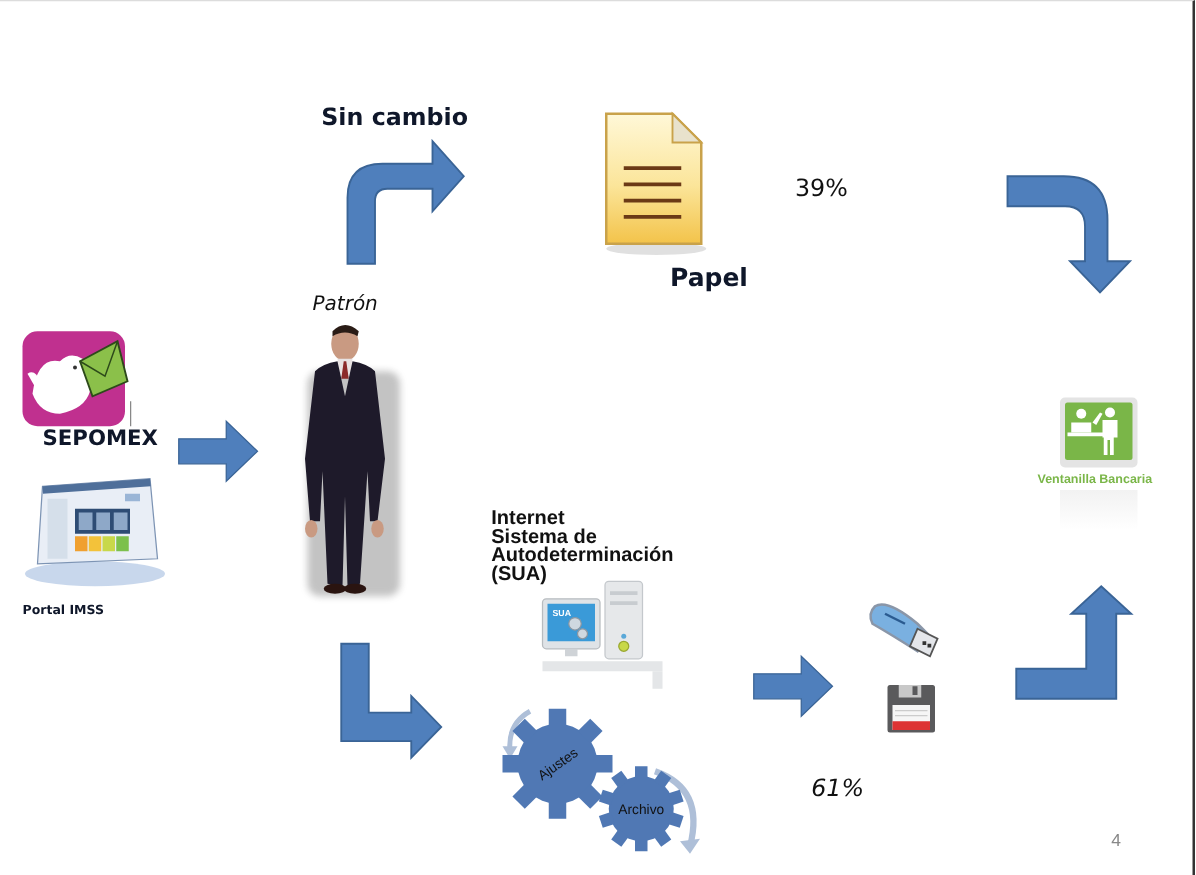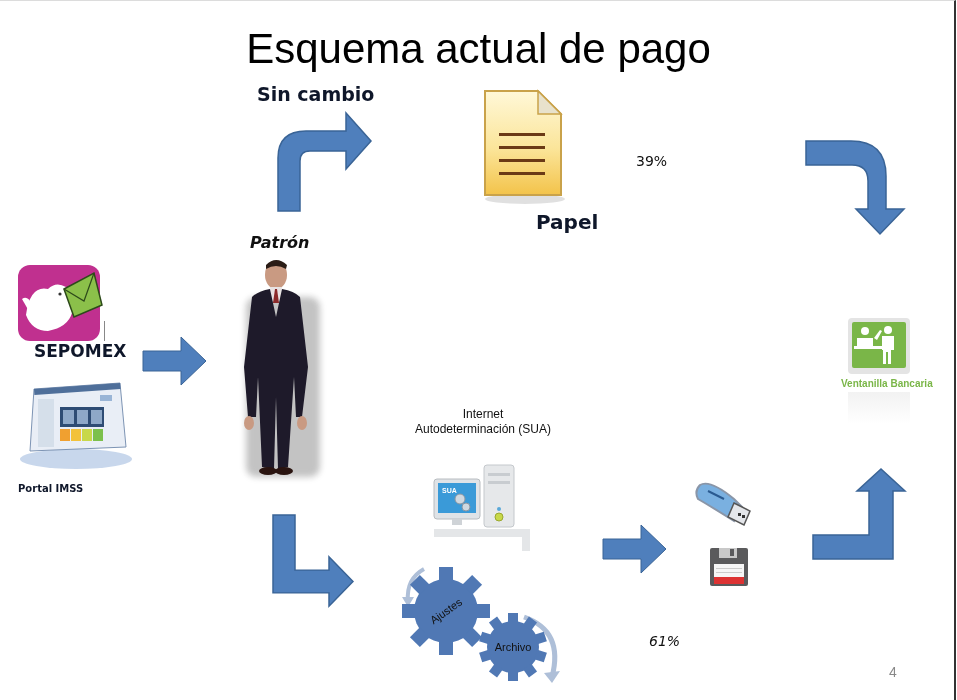--- a/index.html
+++ b/index.html
@@ -1,31 +1,30 @@
 <!DOCTYPE html>
 <html><head>
 <meta charset="utf-8">
 <style>
   html, body { margin:0; padding:0; }
   body { width:957px; height:700px; position:relative; background:#ffffff; overflow:hidden; font-family:"Liberation Sans", sans-serif; }
   .slide { position:absolute; left:0; top:0; width:954px; height:700px; background:#fff; border-top:1px solid #dcdcdc; border-right:2px solid #333; }
   .abs { position:absolute; }
   .title { left:0; width:957px; top:24px; text-align:center; font-size:42px; color:#000; font-family:"Liberation Sans", sans-serif; }
   .lbl-bold { font-family:"DejaVu Sans", sans-serif; font-weight:bold; color:#0f172a; }
-  .pct { font-family:"DejaVu Sans", sans-serif; font-size:14px; color:#111;margin-top:13px; }
-  .small-bold { font-family:"Liberation Sans", sans-serif; font-weight:normal; font-size:12px; color:#111; text-align:center; line-height:15px; }
+  .pct { font-family:"DejaVu Sans", sans-serif; font-size:19px; color:#111; }
+  .small-bold { font-family:"Liberation Sans", sans-serif; font-weight:bold; font-size:16px; color:#111; text-align:left; line-height:15px; }
   .pagenum { font-family:"Liberation Sans", sans-serif; font-size:14px; color:#888; }
   svg { position:absolute; overflow:visible; }
 </style>
 </head>
 <body>
 
 <div class="slide">
 
-  <div class="abs title">Esquema actual de pago</div>
 
   <div class="abs lbl-bold" style="left:257px; top:82px; font-size:19px;">Sin cambio</div>
 
   <svg style="left:278px; top:112px;" width="95" height="100" viewBox="0 0 95 100">
     <path d="M0 98 L0 45 Q0 18 28 18 L68 18 L68 0 L93 28 L68 56 L68 38 L32 38 Q22 38 22 48 L22 98 Z" fill="#4f7fbc" stroke="#3a6496" stroke-width="1.5"></path>
   </svg>
 
   <svg style="left:483px; top:88px;" width="80" height="115" viewBox="0 0 80 115">
     <defs>
       <linearGradient id="pg" x1="0" y1="0" x2="0" y2="1">
@@ -81,21 +80,21 @@
     <rect x="66" y="48" width="10" height="12" fill="#c8d84a"></rect>
     <rect x="77" y="48" width="10" height="12" fill="#7cc04c"></rect>
     <rect x="84" y="14" width="12" height="6" fill="#9ab5d6"></rect>
   </svg>
   <div class="abs lbl-bold" style="left:18px; top:482px; font-size:10px;">Portal IMSS</div>
 
   <svg style="left:143px; top:336px;" width="64" height="48" viewBox="0 0 64 48">
     <path d="M0 14 L38 14 L38 0 L63 24 L38 48 L38 34 L0 34 Z" fill="#4f7fbc" stroke="#3a6496" stroke-width="1"></path>
   </svg>
 
-  <div class="abs" style="left:250px; top:232px; font-family:'DejaVu Sans', sans-serif; font-weight:bold; font-style:italic; font-size:16px; color:#111;">Patrón</div>
+  <div class="abs" style="left:250px; top:232px; font-family:'DejaVu Sans', sans-serif; font-weight:normal; font-style:italic; font-size:16px; color:#111;">Patrón</div>
 
   <svg style="left:236px; top:256px;" width="90" height="224" viewBox="0 0 90 224">
     <defs>
       <filter id="blur1">
           <feGaussianBlur stdDeviation="3"></feGaussianBlur>
         </filter>
     </defs>
     <g filter="url(#blur1)" opacity="0.35">
       <rect x="10" y="40" width="74" height="180" rx="10" fill="#555"></rect>
     </g>
@@ -109,20 +108,21 @@
     <ellipse cx="32" cy="214" rx="9" ry="4" fill="#2a1410"></ellipse>
     <ellipse cx="48" cy="214" rx="9" ry="4" fill="#2a1410"></ellipse>
   </svg>
 
   <svg style="left:273px; top:514px;" width="82" height="92" viewBox="0 0 82 92">
     <path d="M0 0 L22 0 L22 58 L56 58 L56 44 L80 70 L56 96 L56 82 L0 82 Z" fill="#4f7fbc" stroke="#3a6496" stroke-width="1.5" transform="scale(1,0.95)"></path>
   </svg>
 
   <div class="abs small-bold" style="left:393px; top:406px; width:180px;">
     <div>Internet</div>
+    <div>Sistema de</div>
     <div>Autodeterminación (SUA)</div>
   </div>
 
   <svg style="left:434px; top:462px;" width="100" height="90" viewBox="0 0 100 90">
     <rect x="50" y="2" width="30" height="62" rx="3" fill="#e6e8ea" stroke="#c4c8cc"></rect>
     <rect x="54" y="10" width="22" height="3" fill="#c8ccd0"></rect>
     <rect x="54" y="18" width="22" height="3" fill="#c8ccd0"></rect>
     <circle cx="65" cy="46" r="2" fill="#5aa8d8"></circle>
     <circle cx="65" cy="54" r="4" fill="#c8d848" stroke="#9aa830"></circle>
     <rect x="0" y="16" width="46" height="40" rx="3" fill="#dfe3e7" stroke="#b8bcc0"></rect>
@@ -203,17 +203,17 @@
   <svg style="left:848px; top:317px;" width="64" height="58" viewBox="0 0 64 58">
     <rect x="0" y="0" width="62" height="56" rx="4" fill="#e4e4e4"></rect>
     <rect x="4" y="4" width="54" height="46" rx="2" fill="#7ab648"></rect>
     <circle cx="17" cy="13" r="4" fill="#fff"></circle>
     <path d="M9 20 L25 20 L25 28 L9 28 Z" fill="#fff"></path>
     <path d="M26 20 L32 12 L34 13 L29 22 Z" fill="#fff"></path>
     <rect x="6" y="28" width="36" height="3" fill="#fff"></rect>
     <circle cx="40" cy="12" r="4" fill="#fff"></circle>
     <path d="M34 18 L46 18 L46 32 L43 32 L43 46 L40 46 L40 34 L38 34 L38 46 L35 46 L35 32 L34 32 Z" fill="#fff"></path>
   </svg>
-  <div class="abs" style="left:830px; top:377px; font-family:'Liberation Sans', sans-serif; font-weight:bold; font-size:10px; color:#7ab648;margin-left:11px;">Ventanilla Bancaria</div>
+  <div class="abs" style="left:830px; top:377px; font-family:'Liberation Sans', sans-serif; font-weight:bold; font-size:10px; color:#7ab648;">Ventanilla Bancaria</div>
   <div class="abs" style="left:848px; top:391px; width:62px; height:32px; background:linear-gradient(#f2f2f2,#ffffff);"></div>
 
   <div class="abs pagenum" style="left:889px; top:663px;">4</div>
 </div>
 
 </body></html>

